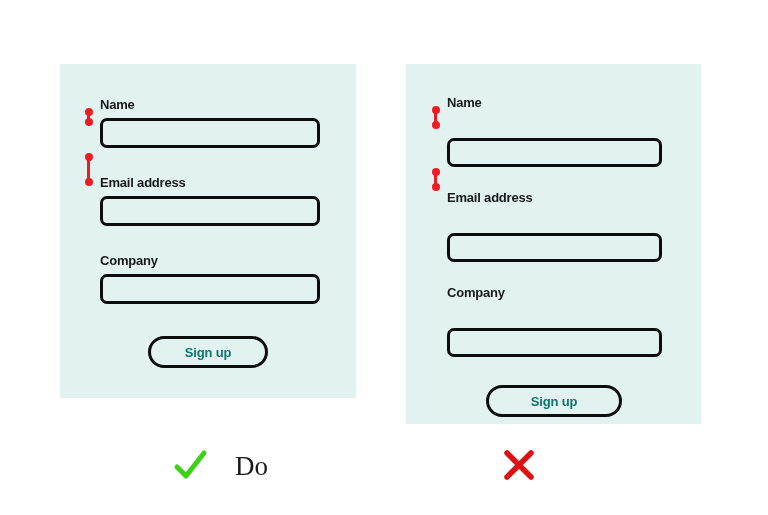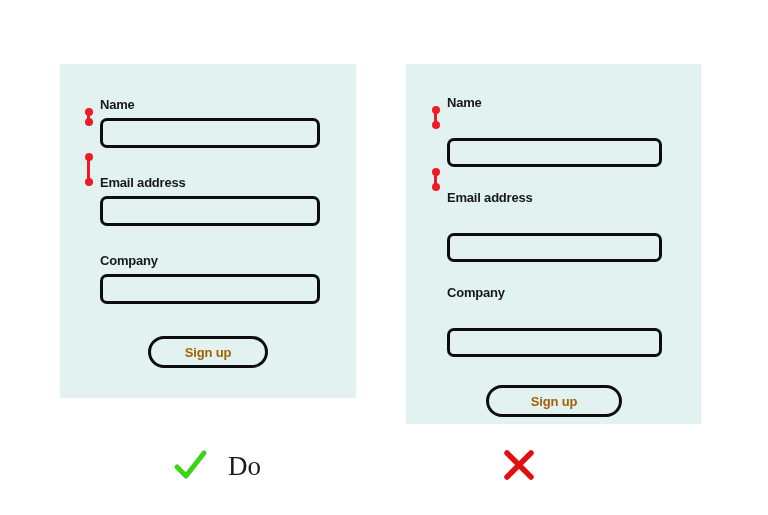--- a/index.html
+++ b/index.html
@@ -68,21 +68,21 @@
     border: 3.5px solid #0d0d0d;
     border-radius: 999px;
     box-sizing: border-box;
     display: flex;
     align-items: center;
     justify-content: center;
     font-family: "Liberation Sans", sans-serif;
     font-weight: bold;
     font-size: 13px;
     letter-spacing: -0.2px;
-    color: #a16207;
+    color: #0f766e;
     cursor: pointer;
   }
 
   
   .marker {
     position: absolute;
     width: 9px;
   }
   .marker .stem {
     position: absolute;
@@ -101,21 +101,21 @@
     background: #ee1b24;
   }
   .marker .dot.top { top: 0; }
   .marker .dot.bottom { bottom: 0; }
 
   
   .caption {
     position: absolute;
     display: flex;
     align-items: center;
-    gap: 20px;
+    gap: 27px;
   }
   .caption-text {
     font-family: "Liberation Serif", serif;
     font-size: 27px;
     color: #1a1a1a;
     line-height: 1;
   }
   .mark-svg { display: block; }
 </style>
 </head>

